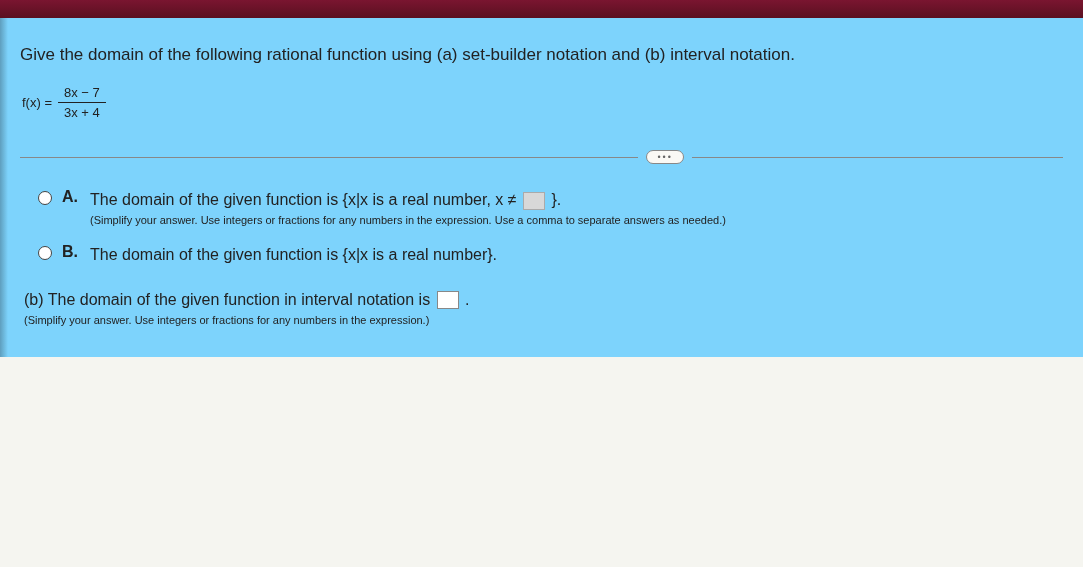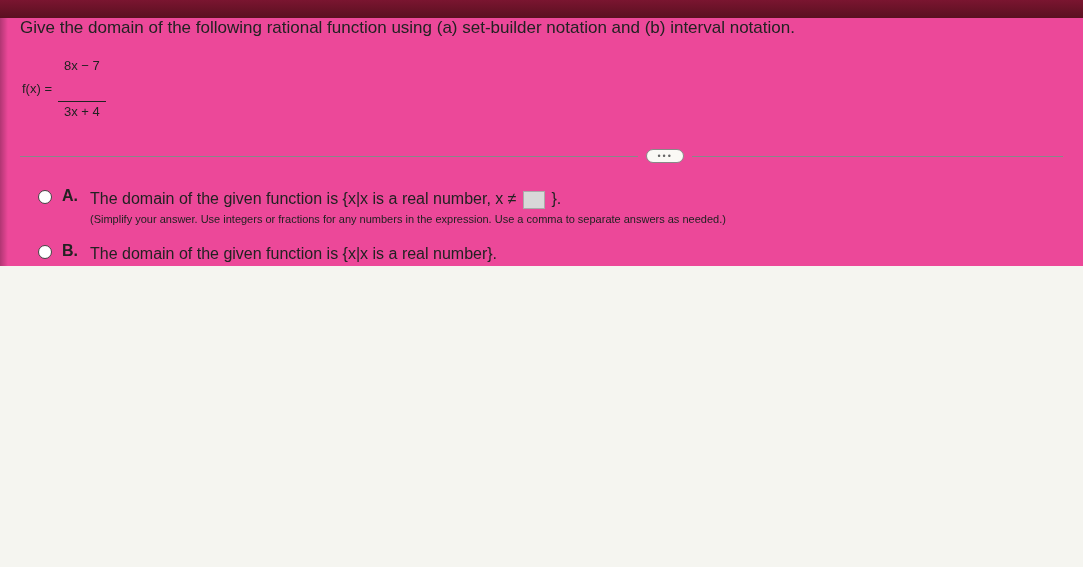--- a/index.html
+++ b/index.html
@@ -12,43 +12,42 @@
       background: #f5f5f0;
       width: 1083px;
       height: 567px;
       overflow: hidden;
     }
     .top-bar {
       height: 18px;
       background: linear-gradient(to bottom, #7a1530, #5a1020);
     }
     .content {
-      padding: 0 20px;
-      background: #ec4899;
+      padding: 27px 20px;
+      background: #7dd3fc;
     }
     .prompt {
       font-size: 17px;
       color: #222;
       margin-bottom: 20px;
     }
     .equation {
       font-size: 13px;
       color: #222;
       display: flex;
       align-items: center;
       margin-bottom: 30px;
       margin-left: 2px;
     }
     .frac {
       display: inline-flex;
       flex-direction: column;
       align-items: center;
       margin-left: 6px;
       vertical-align: middle;
-      gap: 26px;
     }
     .frac .num {
       padding: 0 6px 2px 6px;
     }
     .frac .den {
       border-top: 1.5px solid #222;
       padding: 2px 6px 0 6px;
     }
     .divider-row {
       display: flex;
@@ -182,15 +181,21 @@
         <span class="hint">(Simplify your answer. Use integers or fractions for any numbers in the expression. Use a comma to separate answers as needed.)</span>
       </span>
     </div>
 
     <div class="choice-row">
       <span class="radio"></span>
       <span class="choice-label">B.</span>
       <span class="choice-text">The domain of the given function is {x|x is a real number}.</span>
     </div>
 
+    <div class="part-b">
+      <span>(b) The domain of the given function in interval notation is</span>
+      <span class="answer-box-b"></span>
+      <span>.</span>
+      <span class="hint">(Simplify your answer. Use integers or fractions for any numbers in the expression.)</span>
+    </div>
 
   </div>
 </div>
 
 </body></html>

